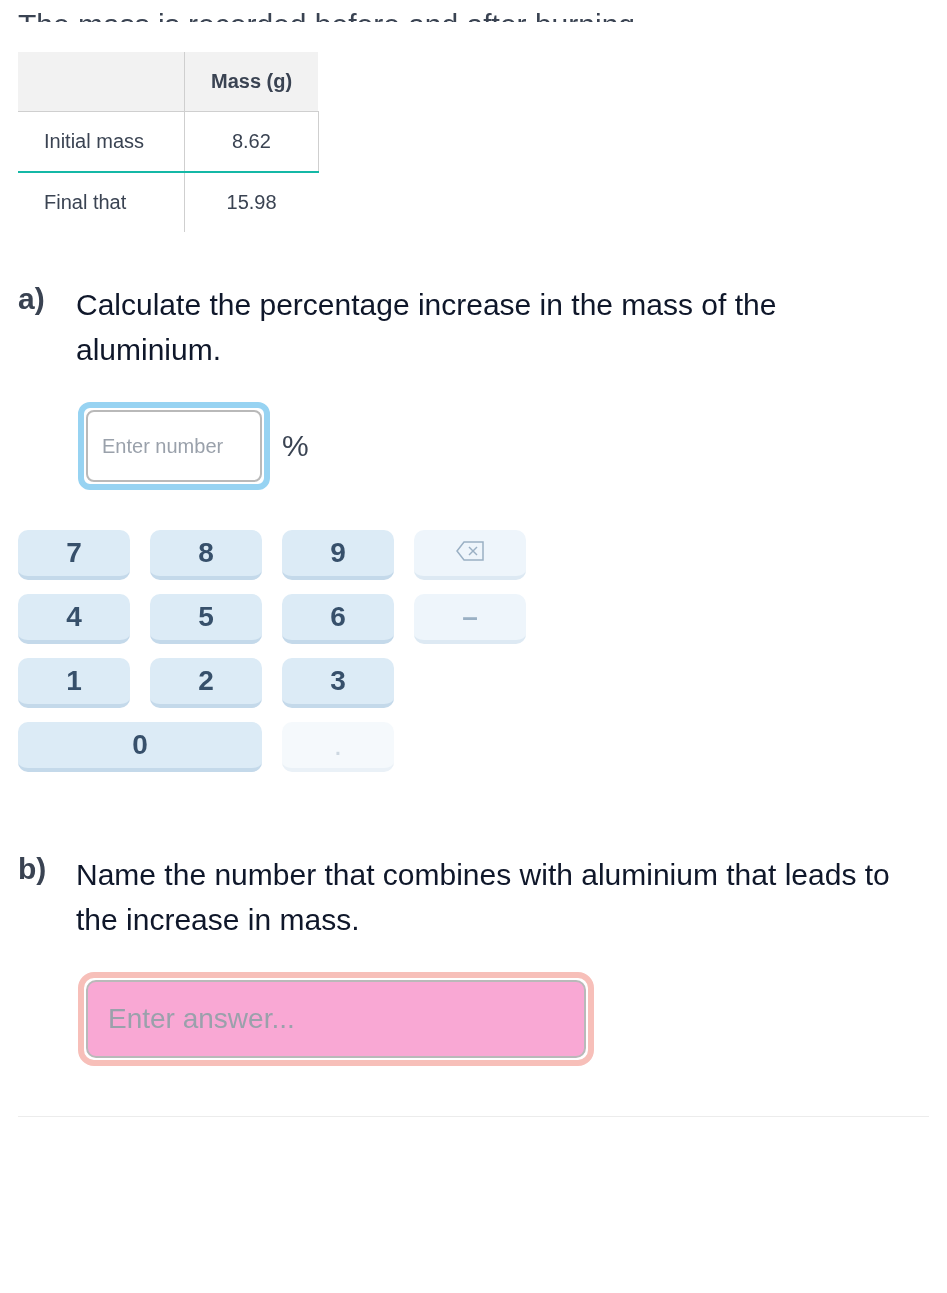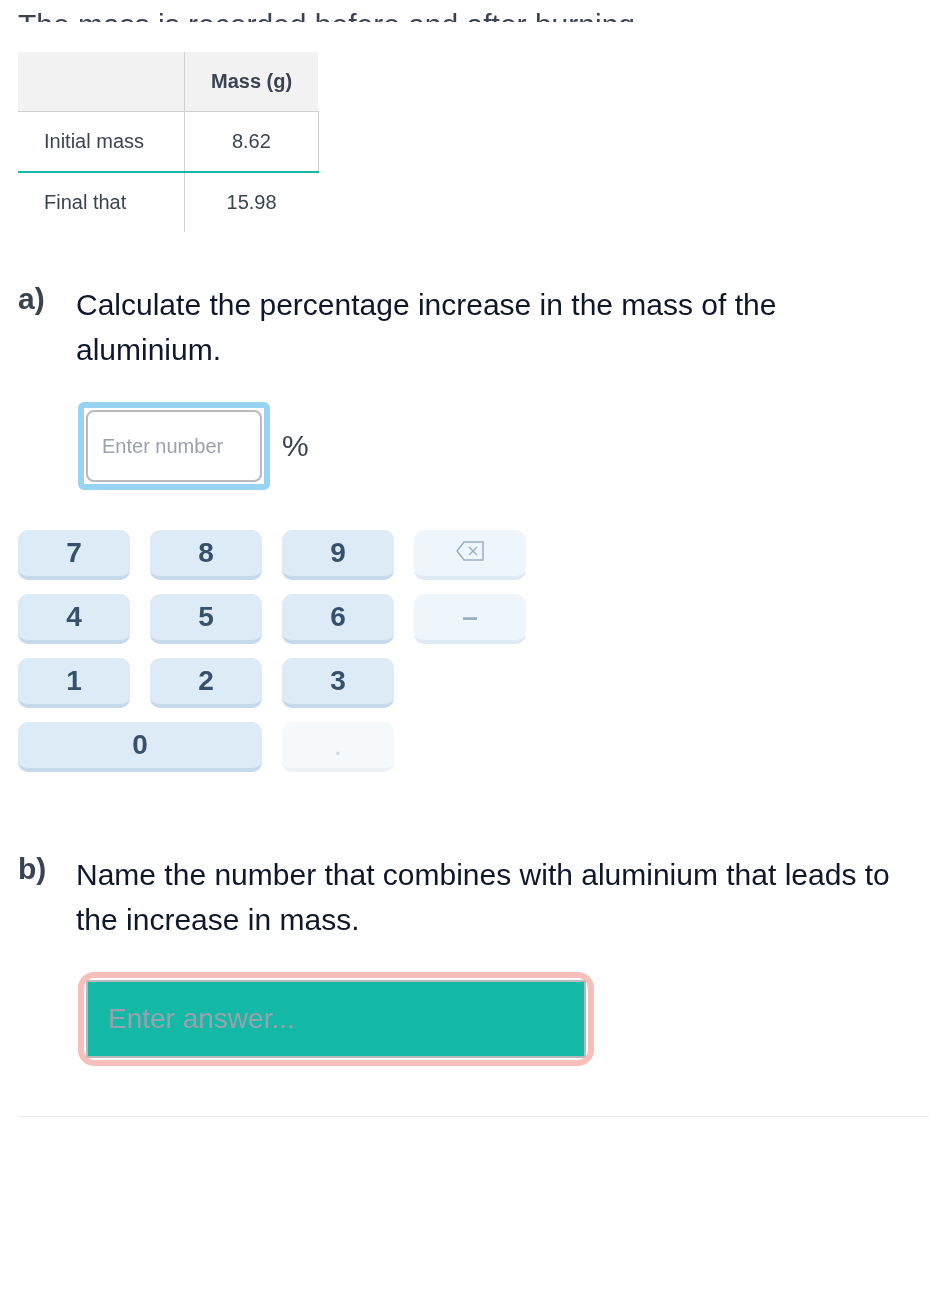--- a/index.html
+++ b/index.html
@@ -84,21 +84,21 @@
 
     .answer-row {
       display: flex;
       align-items: center;
       gap: 12px;
       margin-left: 60px;
       margin-bottom: 40px;
     }
     .input-focus-wrap {
       border: 6px solid #97d3f2;
-      border-radius: 6px;
+      border-radius: 12px;
       padding: 2px;
       display: inline-block;
     }
     .num-input {
       width: 176px;
       height: 72px;
       border: 2px solid #b9b9b9;
       border-radius: 8px;
       font-size: 20px;
       padding: 0 14px;
@@ -154,26 +154,26 @@
       border: 6px solid #f7bfb9;
       border-radius: 16px;
       padding: 2px;
       display: inline-block;
       margin-left: 60px;
     }
     .text-input {
       width: 500px;
       height: 78px;
       border: 2px solid #b9b9b9;
-      border-radius: 2px;
+      border-radius: 10px;
       font-size: 28px;
       padding: 0 20px;
       color: #3a4352;
       outline: none;
-      background: #14b8a6;
+      background: #f9a8d4;
     }
     .text-input::placeholder { color: #9aa1ab; }
 
     .bottom-edge {
       border-top: 1px solid #ececec;
       margin-top: 50px;
     }
   </style>
 </head>
 <body>

